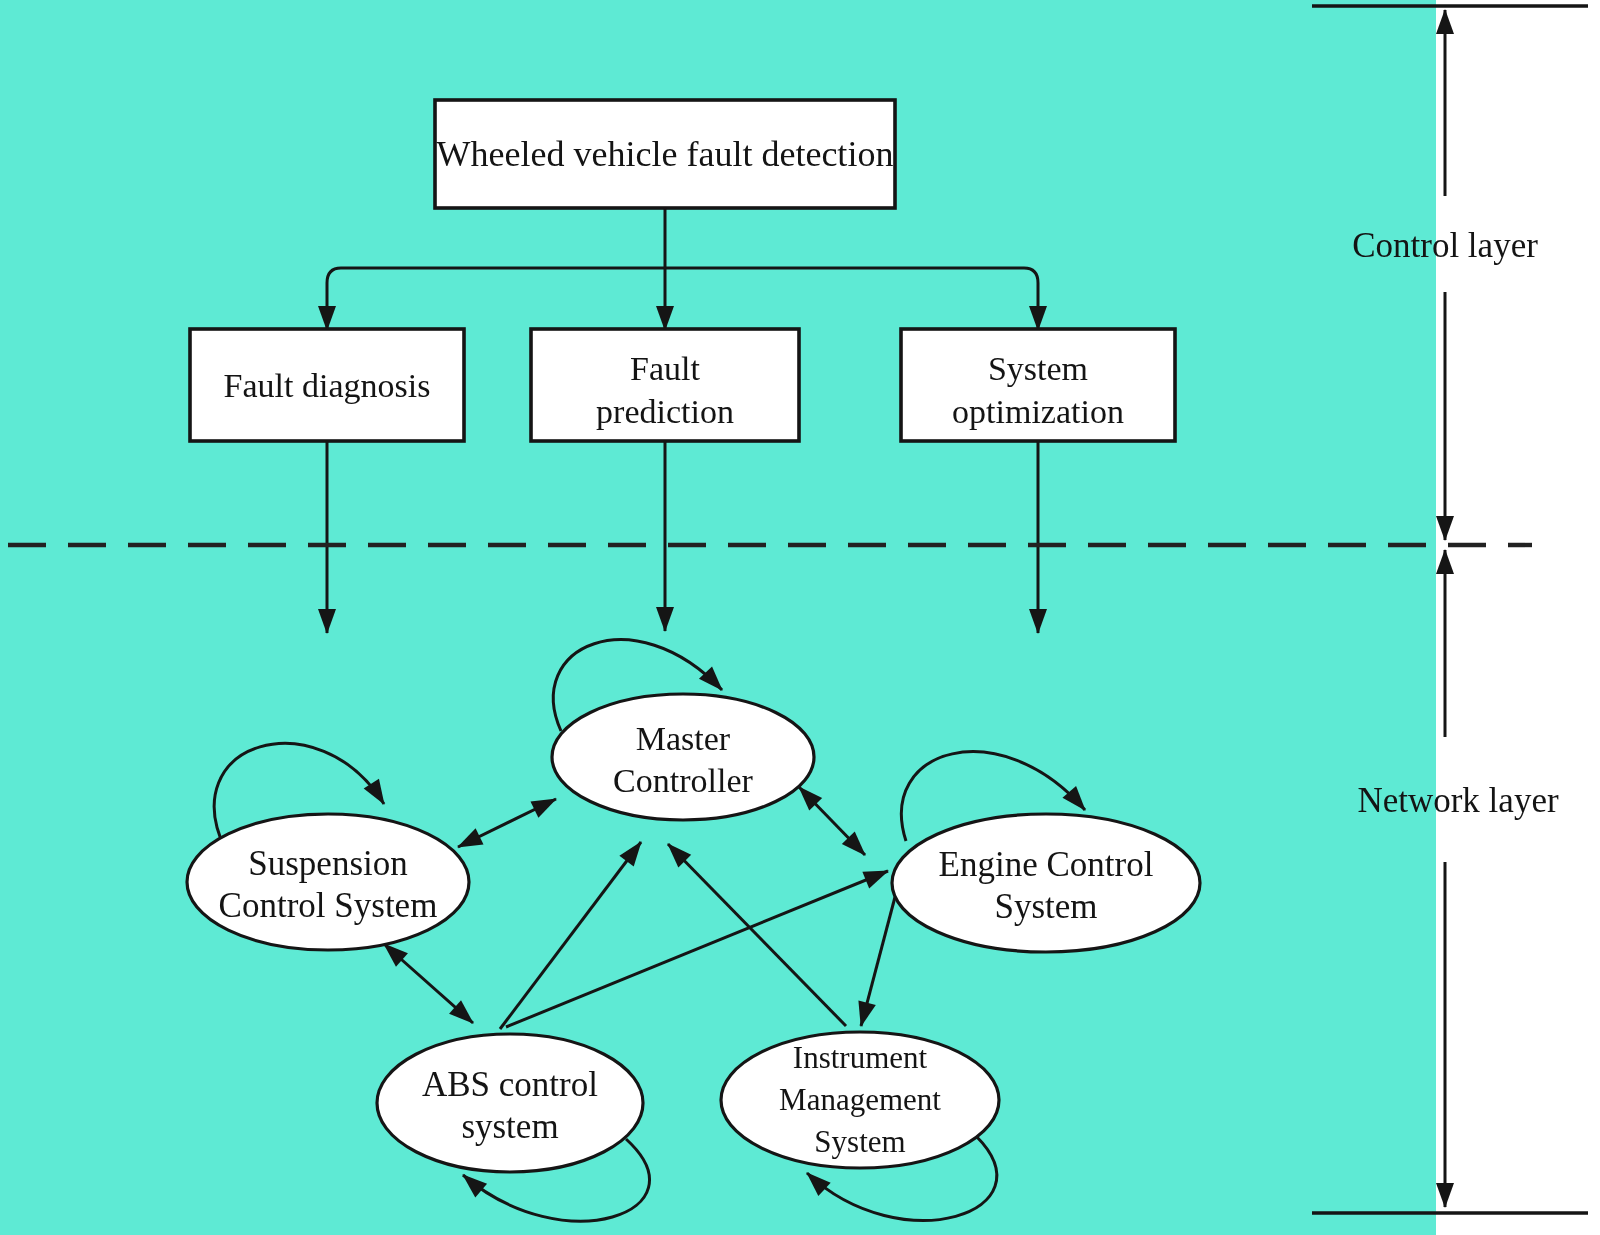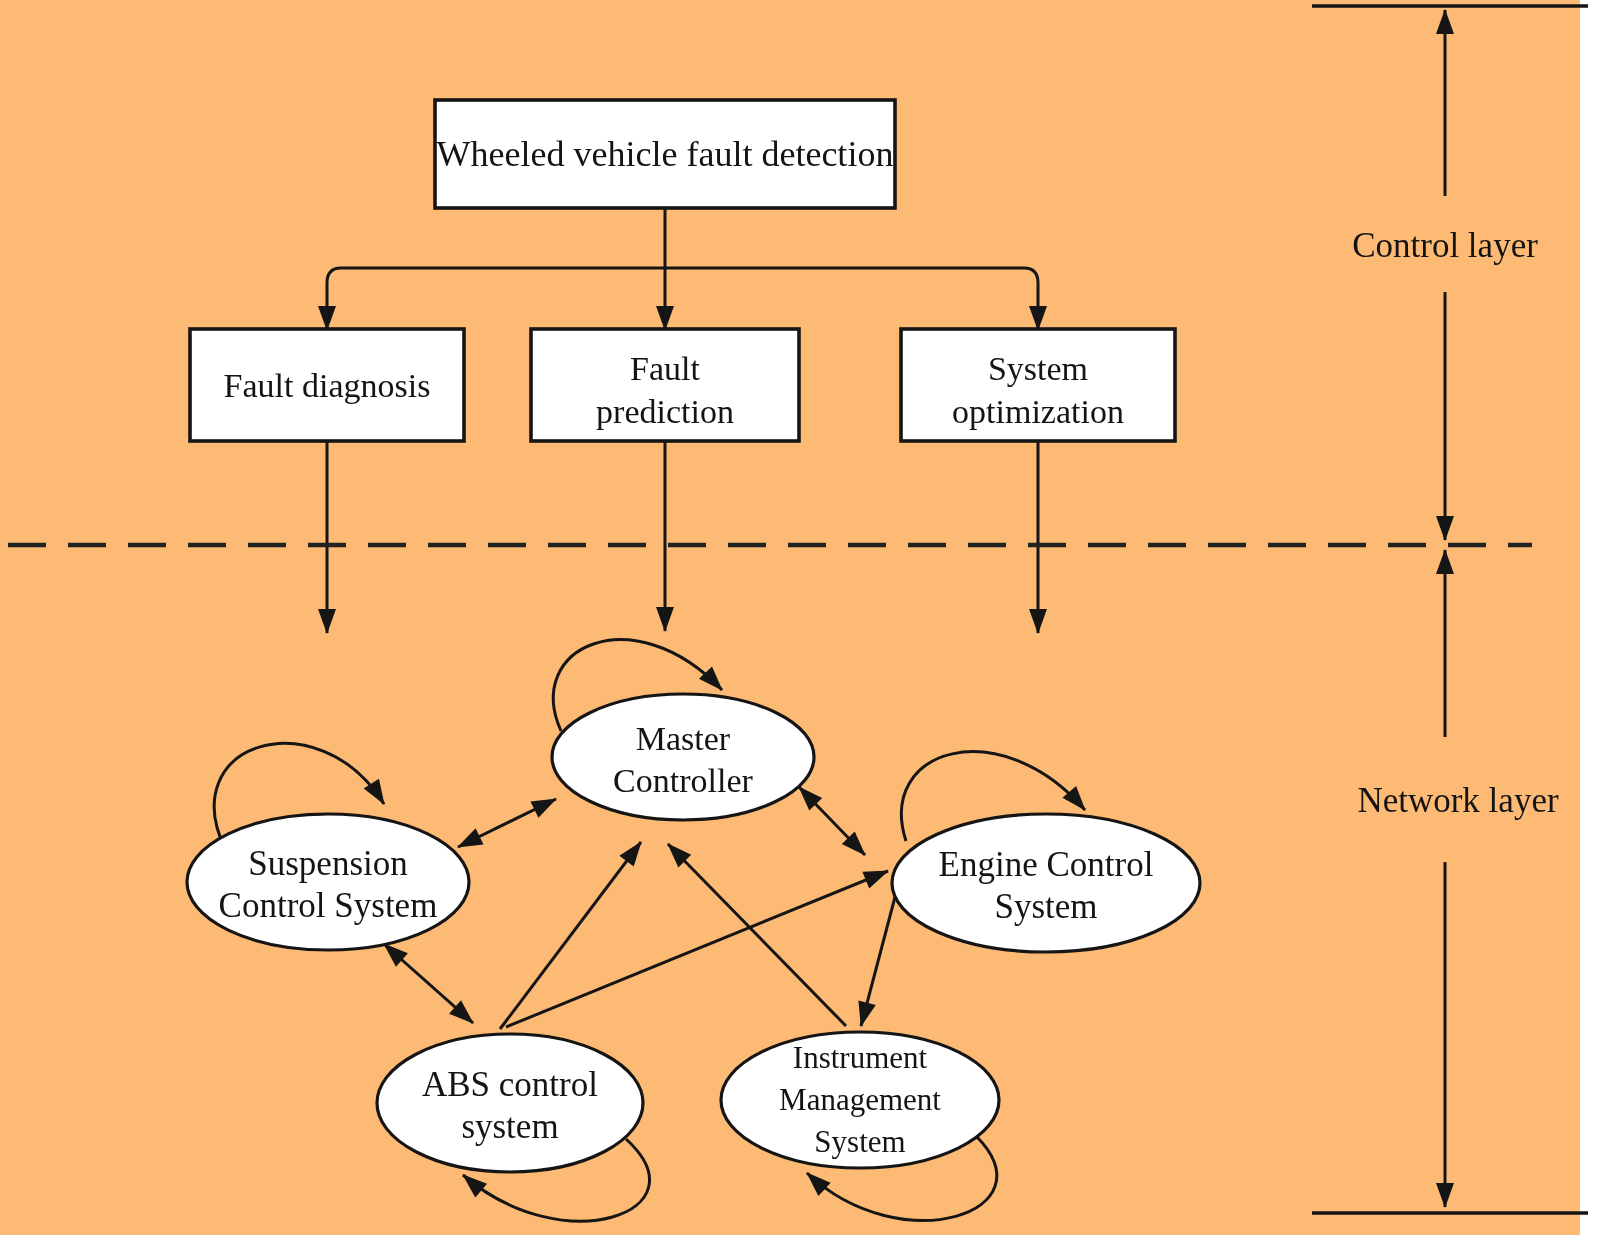--- a/index.html
+++ b/index.html
@@ -1,23 +1,23 @@
 <!DOCTYPE html>
 <html><head>
 <meta charset="utf-8">
 <style>
   html, body {
     margin: 0;
     padding: 0;
     background: #ffffff;
   }
   .canvas-wrap {
-    width: 1580px;
+    width: 1436px;
     height: 1235px;
-    background: #fdba74;
+    background: #5eead4;
     position: relative;
   }
   svg {
     display: block;
   }
   .shape {
     fill: #ffffff;
     stroke: #151515;
     stroke-width: 3.2;
   }

